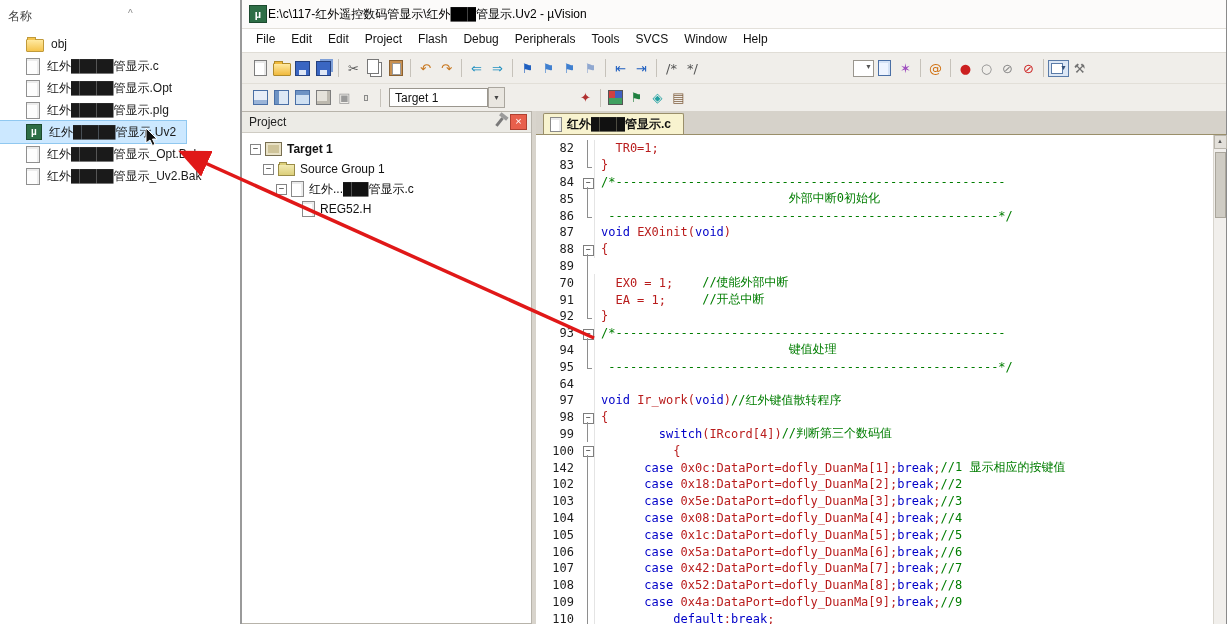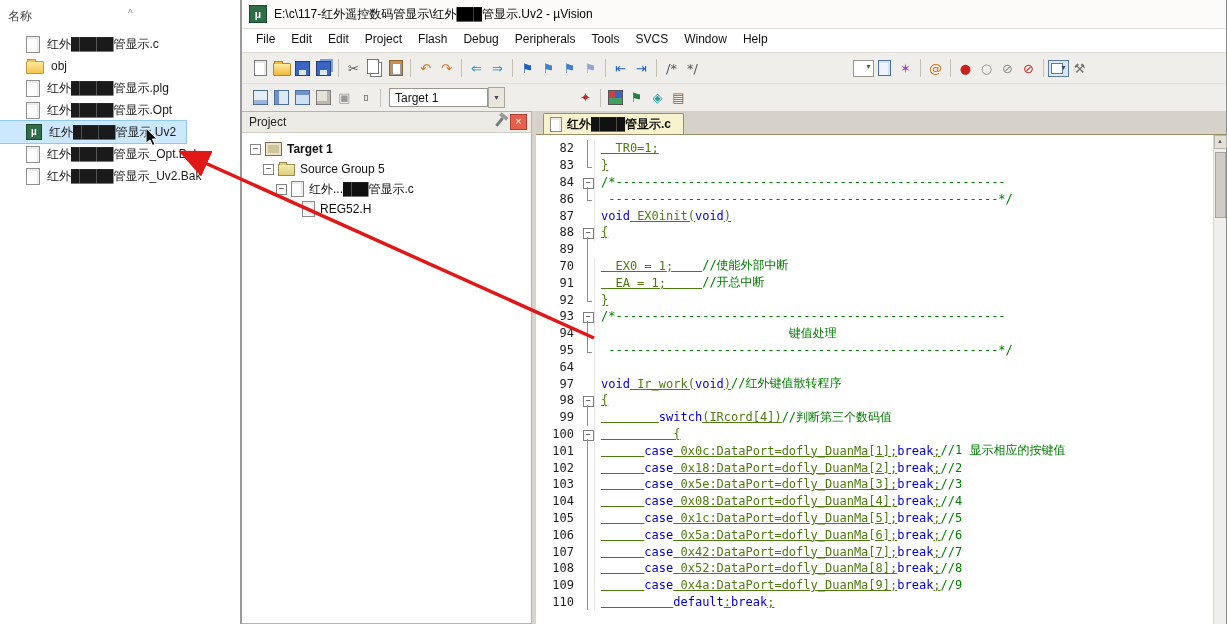--- a/index.html
+++ b/index.html
@@ -19,21 +19,21 @@
   .fi-folder{width:16px;height:11px;background:linear-gradient(#ffe9a0,#f5c44d);border:1px solid #c09a3a;border-radius:1px;position:relative;margin-top:2px;}
   .fi-folder::before{content:"";position:absolute;top:-3px;left:0;width:7px;height:2px;background:#f5c44d;border:1px solid #c09a3a;border-bottom:none;}
   .fi-file{width:12px;height:15px;background:#fdfdfd;border:1px solid #909090;box-shadow:inset -2px 2px 0 #ececec;}
   .fi-uv{width:14px;height:14px;background:#2e6e46;border:1px solid #1c4a2e;color:#fff;font-size:10px;line-height:14px;text-align:center;font-weight:bold;}
 
   
   .main{position:absolute;left:240px;top:0;width:987px;height:624px;background:#f0eeea;
         border-left:2px solid #9a9a9a;box-sizing:border-box;border-right:1px solid #8a8a8a;}
   .titlebar{height:28px;background:#fcfbfa;display:flex;align-items:center;padding-left:7px;border-bottom:1px solid #e3e0da;}
   .app-icon{width:16px;height:16px;background:#2e6e46;border:1px solid #1c4a2e;color:#fff;font-size:11px;line-height:16px;text-align:center;font-weight:bold;flex:none;}
-  .title-text{margin-left:7px;color:#000;}
+  .title-text{margin-left:1px;color:#000;}
   .menubar{height:23px;background:#ffffff;display:flex;align-items:flex-start;padding-left:6px;border-bottom:1px solid #e0ddd6;}
   .menu-item{padding:3px 8px;color:#111;cursor:default;}
 
   
   .toolbar{display:flex;align-items:center;padding-left:8px;background:#f0eeea;}
   .toolbar.r1{height:30px;border-bottom:1px solid #e2dfd8;}
   .toolbar.r2{height:27px;border-bottom:1px solid #c9c5bd;}
   .tbi{width:21px;height:21px;display:flex;align-items:center;justify-content:center;border-radius:2px;flex:none;}
   .tbi .g{font-family:"DejaVu Sans",sans-serif;font-size:13px;}
   .tb-sep{width:1px;height:18px;background:#c6c2ba;margin:0 4px;flex:none;}
@@ -104,54 +104,54 @@
   .ln{width:38px;flex:none;text-align:right;padding-right:7px;color:#1c1c1c;}
   .fold{position:relative;width:13px;align-self:stretch;flex:none;display:flex;justify-content:center;}
   .fold.l::before{content:"";position:absolute;left:6px;top:0;bottom:0;border-left:1px solid #8e8e8e;}
   .fold.e::before{content:"";position:absolute;left:6px;top:0;height:10px;border-left:1px solid #8e8e8e;}
   .fold.e::after{content:"";position:absolute;left:6px;top:10px;width:5px;border-top:1px solid #8e8e8e;}
   .fold.b::after{content:"";position:absolute;left:6px;top:13px;bottom:0;border-left:1px solid #8e8e8e;}
   .fbox{position:absolute;left:2px;top:4px;width:9px;height:9px;border:1px solid #7e7e7e;background:#fff;font-size:8px;line-height:7px;text-align:center;color:#222;}
   .codeln{white-space:pre;border-left:1px solid #e4e4e4;padding-left:6px;align-self:stretch;display:flex;align-items:center;}
   .tk{color:#0000c8;}
   .tc{color:#007d00;}
-  .tp{color:#4d7c0f;text-decoration:underline;}
+  .tp{color:#b91c1c;}
 
   .vscroll{width:12px;flex:none;background:#f1efec;border-left:1px solid #d8d5ce;display:flex;flex-direction:column;align-items:center;}
   .sb-btn{width:11px;height:12px;background:#e3e0da;border:1px solid #b9b5ac;font-size:6px;color:#555;text-align:center;line-height:11px;}
   .sb-thumb{width:9px;height:64px;background:#cfccc4;border:1px solid #aaa69c;margin-top:3px;}
 
   .overlay{position:absolute;inset:0;pointer-events:none;z-index:60;}
 </style>
 </head>
 <body>
 
 <div id="root">
 
   <section class="explorer">
     <div class="exp-header">
       <span>名称</span>
       <span class="caret">^</span>
     </div>
     <div class="file-list" id="fileList">
         <div class="file-row">
+          <span class="fi fi-folder"></span>
+          <span class="flabel">obj</span>
+        </div>
+        <div class="file-row">
           <span class="fi fi-file"></span>
           <span class="flabel">红外█████管显示.c</span>
         </div>
         <div class="file-row">
-          <span class="fi fi-folder"></span>
-          <span class="flabel">obj</span>
+          <span class="fi fi-file"></span>
+          <span class="flabel">红外█████管显示.Opt</span>
         </div>
         <div class="file-row">
           <span class="fi fi-file"></span>
           <span class="flabel">红外█████管显示.plg</span>
-        </div>
-        <div class="file-row">
-          <span class="fi fi-file"></span>
-          <span class="flabel">红外█████管显示.Opt</span>
         </div>
         <div class="file-row selected">
           <span class="fi fi-uv">µ</span>
           <span class="flabel">红外█████管显示.Uv2</span>
         </div>
         <div class="file-row">
           <span class="fi fi-file"></span>
           <span class="flabel">红外█████管显示_Opt.Bak</span>
         </div>
         <div class="file-row">
@@ -332,21 +332,21 @@
         </div>
         <div class="tree" id="tree">
             <div class="trow" style="padding-left: 8px;">
               <span class="exp-box">−</span>
               <span class="ti ti-target"></span>
               <span class="tlabel bold">Target 1</span>
             </div>
             <div class="trow" style="padding-left: 21px;">
               <span class="exp-box">−</span>
               <span class="ti ti-group"></span>
-              <span class="tlabel">Source Group 5</span>
+              <span class="tlabel">Source Group 1</span>
             </div>
             <div class="trow" style="padding-left: 34px;">
               <span class="exp-box">−</span>
               <span class="ti ti-page"></span>
               <span class="tlabel">红外...███管显示.c</span>
             </div>
             <div class="trow" style="padding-left: 47px;">
               <span class="exp-spacer"></span>
               <span class="ti ti-page"></span>
               <span class="tlabel">REG52.H</span>
@@ -376,20 +376,25 @@
                 <span class="codeln"><span class="tp">}</span></span>
               </div>
               <div class="cline">
                 <span class="ln">84</span>
                 <span class="fold b">
                   <span class="fbox">−</span>
                 </span>
                 <span class="codeln"><span class="tc">/*------------------------------------------------------</span></span>
               </div>
               <div class="cline">
+                <span class="ln">85</span>
+                <span class="fold l"></span>
+                <span class="codeln"><span class="tc">                          外部中断0初始化</span></span>
+              </div>
+              <div class="cline">
                 <span class="ln">86</span>
                 <span class="fold e"></span>
                 <span class="codeln"><span class="tc"> ------------------------------------------------------*/</span></span>
               </div>
               <div class="cline">
                 <span class="ln">87</span>
                 <span class="fold"></span>
                 <span class="codeln"><span class="tk">void</span><span class="tp"> EX0init(</span><span class="tk">void</span><span class="tp">)</span></span>
               </div>
               <div class="cline">
@@ -458,21 +463,21 @@
                 <span class="codeln"><span class="tp">        </span><span class="tk">switch</span><span class="tp">(IRcord[4])</span><span class="tc">//判断第三个数码值</span></span>
               </div>
               <div class="cline">
                 <span class="ln">100</span>
                 <span class="fold b">
                   <span class="fbox">−</span>
                 </span>
                 <span class="codeln"><span class="tp">          {</span></span>
               </div>
               <div class="cline">
-                <span class="ln">101</span>
+                <span class="ln">142</span>
                 <span class="fold l"></span>
                 <span class="codeln"><span class="tp">      </span><span class="tk">case</span><span class="tp"> 0x0c:DataPort=dofly_DuanMa[1];</span><span class="tk">break</span><span class="tp">;</span><span class="tc">//1 显示相应的按键值</span></span>
               </div>
               <div class="cline">
                 <span class="ln">102</span>
                 <span class="fold l"></span>
                 <span class="codeln"><span class="tp">      </span><span class="tk">case</span><span class="tp"> 0x18:DataPort=dofly_DuanMa[2];</span><span class="tk">break</span><span class="tp">;</span><span class="tc">//2</span></span>
               </div>
               <div class="cline">
                 <span class="ln">103</span>

